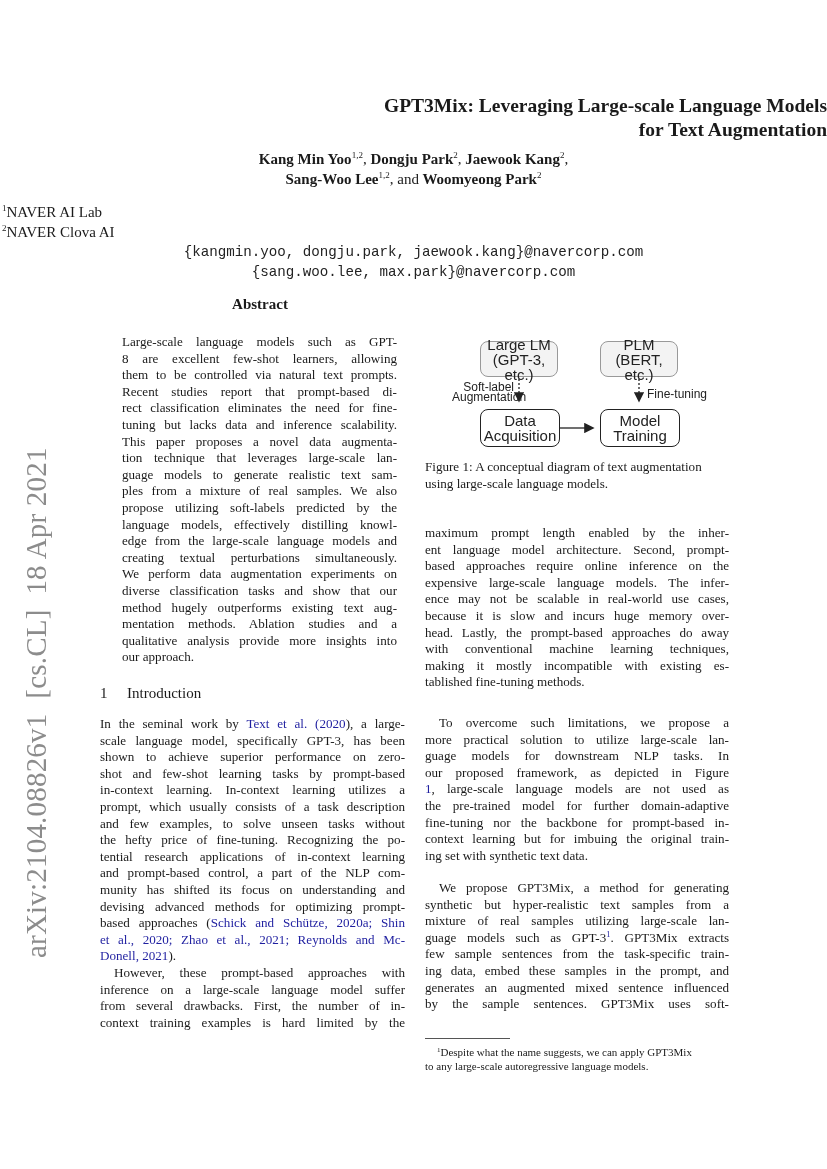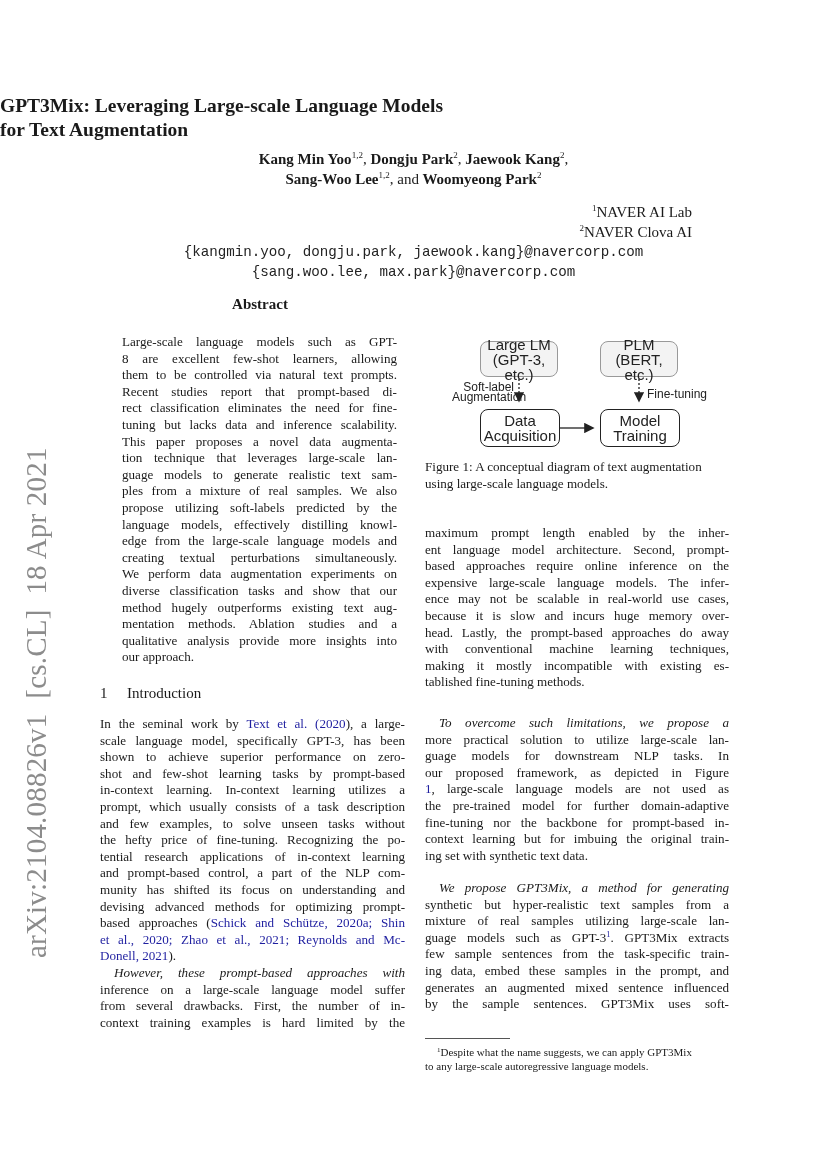--- a/index.html
+++ b/index.html
@@ -1,34 +1,34 @@
 <!DOCTYPE html>
 <html><head>
 <meta charset="utf-8">
 <style>
   html, body { margin: 0; padding: 0; background: #ffffff; }
   body { width: 827px; height: 1169px; position: relative; overflow: hidden;
          font-family: "Liberation Serif", "DejaVu Serif", serif; color: #1a1a1a; }
   .abs { position: absolute; }
-  .title { left: 0; width: 827px; top: 94px; text-align: left; font-weight: bold;
+  .title { left: 0; width: 827px; top: 94px; text-align: right; font-weight: bold;
            font-size: 19.5px; line-height: 24px; }
   .authors { left: 0; width: 827px; top: 149px; text-align: center; font-weight: bold;
              font-size: 15px; line-height: 20px; }
   .authors .nb { font-weight: normal; }
   .authors sup, .affil sup { font-size: 9px; font-weight: normal; vertical-align: 6px; line-height: 0; }
-  .affil { left: 12px; width: 680px; top: 202px; text-align: right; font-size: 15px; line-height: 20px; }
+  .affil { left: 2px; width: 680px; top: 202px; text-align: left; font-size: 15px; line-height: 20px; }
   .email { left: 0; width: 827px; top: 242px; text-align: center;
            font-family: "Liberation Mono", "DejaVu Sans Mono", monospace; font-size: 14.2px; line-height: 20px; color: #222; }
   .arxiv { left: 20px; top: 958px; transform-origin: 0 0; transform: rotate(-90deg);
            white-space: pre; font-size: 29px; color: #8c8c8c; letter-spacing: 0.2px; }
   .abstract-head { left: 118px; width: 284px; top: 296px; text-align: center; font-weight: bold; font-size: 15px; }
   .para { font-size: 13.1px; line-height: 16.6px; text-align: justify; }
   .para .ln { display: block; text-align: justify; text-align-last: justify; white-space: nowrap; }
   .para .ln.last { text-align-last: left; }
-  .para .ln.ind { text-indent: 14px; font-style: italic; }
+  .para .ln.ind { text-indent: 14px; }
   .abstract-body { left: 122px; width: 275px; top: 334px; }
   .lcol { left: 100px; width: 305px; }
   .rcol { left: 425px; width: 304px; }
   .sec-head { left: 100px; top: 685px; font-weight: normal; font-size: 15px; }
   .sec-head .num { display: inline-block; width: 27px; }
   a.cite { color: #1f1fa0; text-decoration: none; }
   .fig { left: 440px; top: 330px; width: 300px; height: 125px; }
   .box { position: absolute; border: 1.3px solid #222; border-radius: 8px;
          font-family: "Liberation Sans", "DejaVu Sans", sans-serif; font-size: 15px;
          line-height: 15px; text-align: center; display: flex; flex-direction: column;

